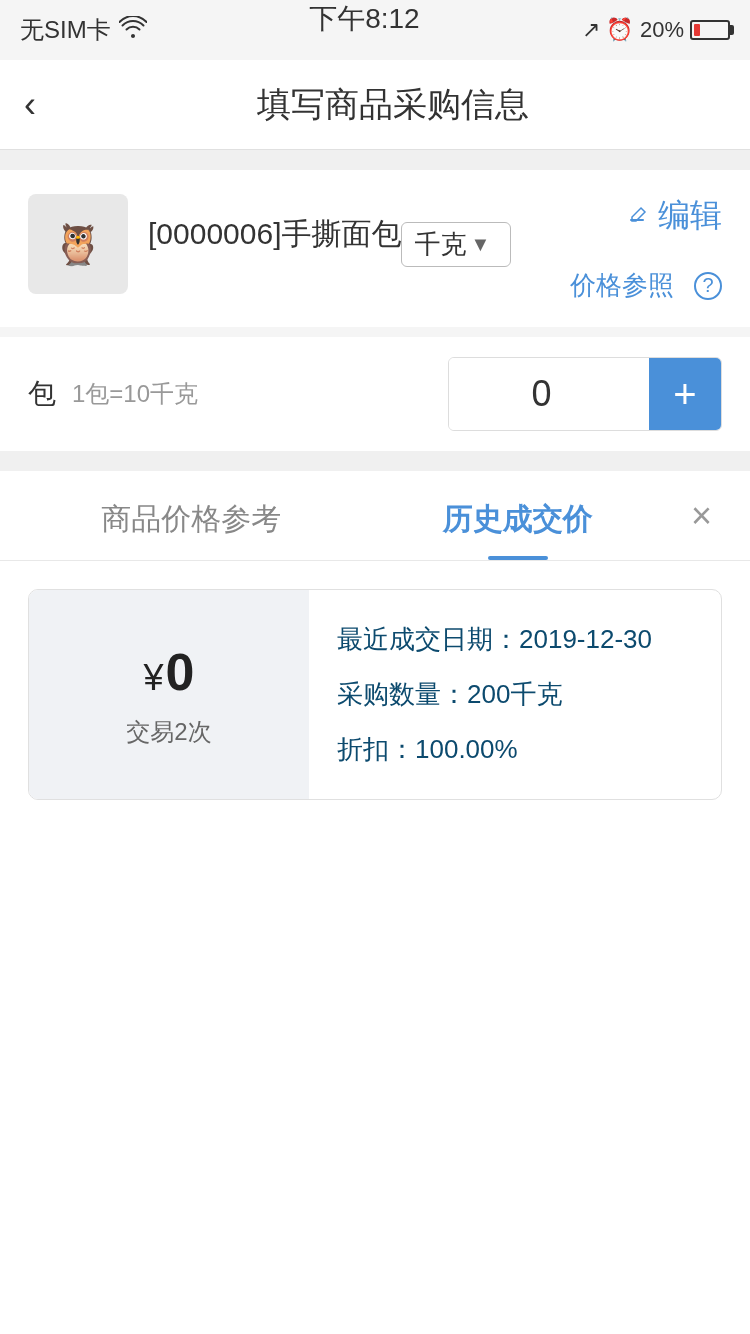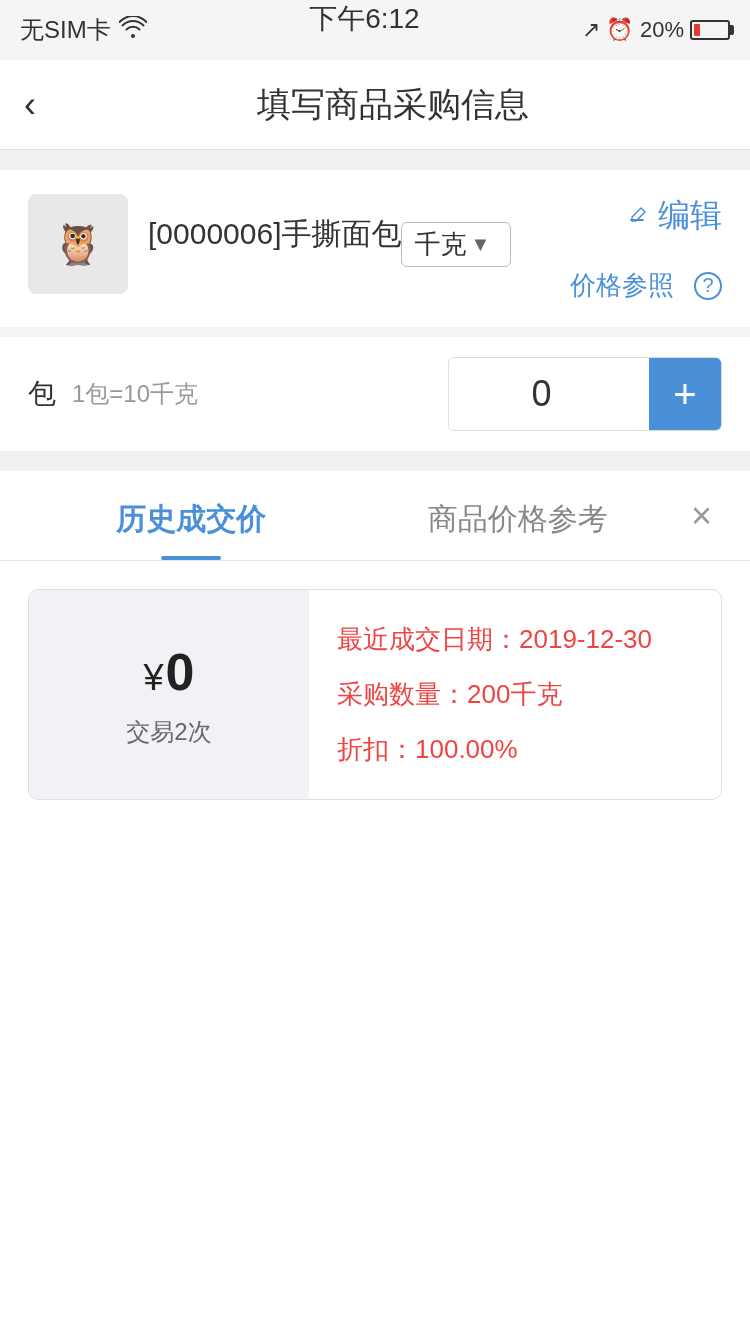--- a/index.html
+++ b/index.html
@@ -315,21 +315,21 @@
     }
     .history-right {
       flex: 1;
       padding: 30px 28px;
       display: flex;
       flex-direction: column;
       gap: 16px;
     }
     .history-row {
       font-size: 26px;
-      color: #ef4444;
+      color: #0c4a6e;
       line-height: 1.5;
     }
 
     
     .page-rest {
       background: #fff;
       flex: 1;
       min-height: 600px;
     }
   </style>
@@ -341,21 +341,21 @@
     <span>无SIM卡</span>
     <span>
       <svg width="28" height="22" viewBox="0 0 28 22" fill="none">
         <path d="M14 18c1.1 0 2 .9 2 2s-.9 2-2 2-2-.9-2-2 .9-2 2-2z" fill="#333"></path>
         <path d="M7.5 13.5C9.2 11.8 11.5 10.8 14 10.8s4.8 1 6.5 2.7" stroke="#333" stroke-width="2" fill="none" stroke-linecap="round"></path>
         <path d="M3.5 9.5C6.2 6.8 9.9 5 14 5s7.8 1.8 10.5 4.5" stroke="#333" stroke-width="2" fill="none" stroke-linecap="round"></path>
         <path d="M0.5 6C4.2 2.3 8.8 0 14 0s9.8 2.3 13.5 6" stroke="#333" stroke-width="2" fill="none" stroke-linecap="round"></path>
       </svg>
     </span>
   </div>
-  <div class="status-center">下午6:12</div>
+  <div class="status-center">下午8:12</div>
   <div class="status-right">
     <span style="font-size:22px;">↗</span>
     <span style="font-size:22px;">⏰</span>
     <span>20%</span>
     <span class="battery">
       <span class="battery-fill"></span>
     </span>
   </div>
 </div>
 
@@ -403,26 +403,26 @@
     <span class="package-unit">包</span>
     <span class="package-sub">1包=10千克</span>
   </div>
   <div class="qty-input-wrap">
     <input class="qty-input" type="number" value="0" style="">
     <button class="qty-plus">+</button>
   </div>
 </div>
 
 <div class="tabs-row">
+  <div class="tab-item">
+    <span>商品价格参考</span>
+  </div>
   <div class="tab-item active">
     <span>历史成交价</span>
     <div class="tab-underline"></div>
-  </div>
-  <div class="tab-item">
-    <span>商品价格参考</span>
   </div>
   <span class="tab-close">×</span>
 </div>
 
 <div class="history-section">
   <div class="history-card">
     <div class="history-left">
       <div class="history-price">
         <span class="yen">¥</span><span>0</span>
       </div>

